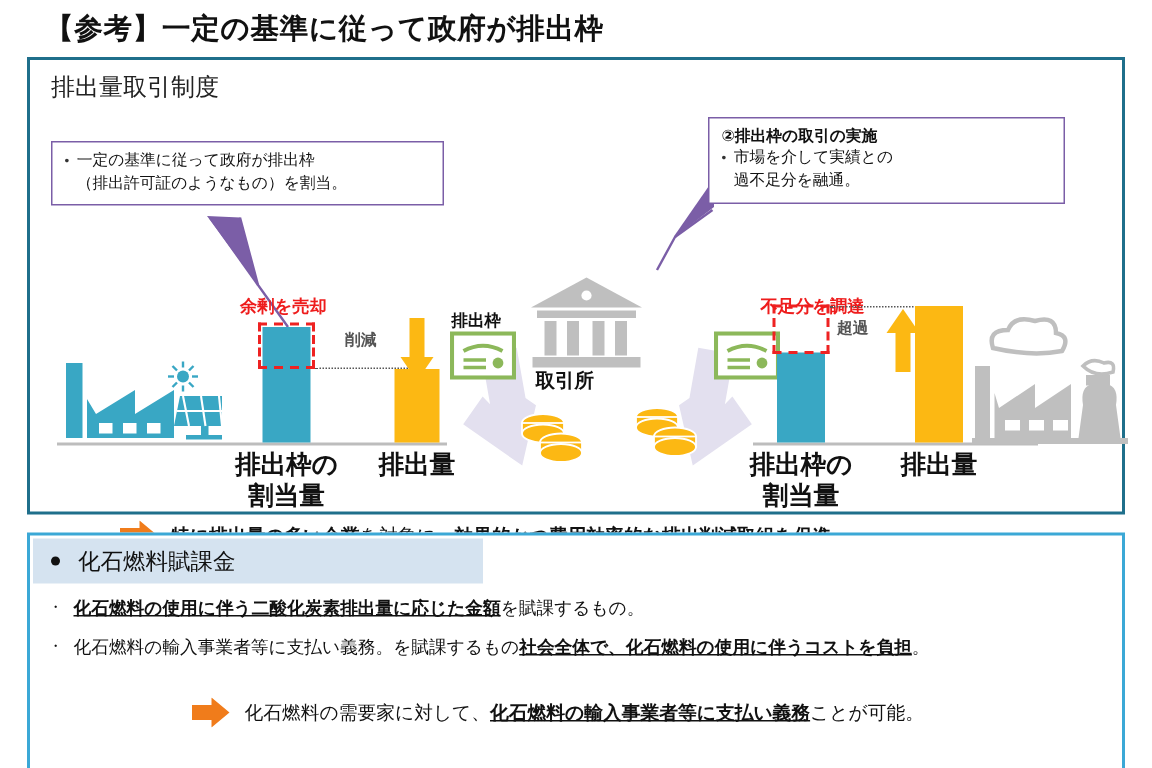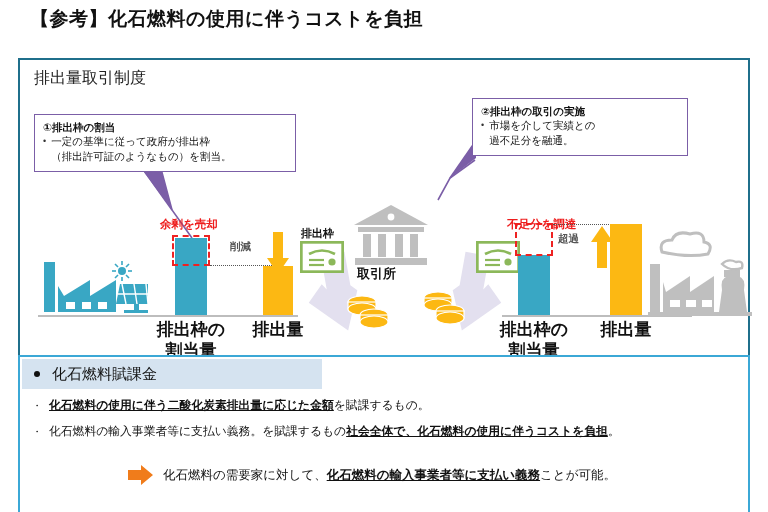--- a/index.html
+++ b/index.html
@@ -10,21 +10,21 @@
   }
   #page-title{
     position:absolute;left:30px;top:6px;
     font-size:19px;font-weight:bold;letter-spacing:.5px;color:#111;
     white-space:nowrap;
   }
 
   
   #ets-panel{
     position:absolute;left:18px;top:38px;width:732px;height:305px;
-    border:2px solid #1f6f8b;background:#ffffff;box-sizing:border-box;margin-top:20px;
+    border:2px solid #1f6f8b;background:#ffffff;box-sizing:border-box;
   }
   #ets-panel-title{
     position:absolute;left:14px;top:8px;font-size:16px;color:#222;
   }
 
   .callout{
     position:absolute;border:1.6px solid #7b5ea7;background:#fff;
     box-sizing:border-box;padding:5px 8px 6px 8px;
   }
   .callout .ctitle{font-size:10.5px;font-weight:bold;color:#111;line-height:1.35;}
@@ -84,47 +84,46 @@
     position:absolute;left:108px;top:108px;display:flex;align-items:center;gap:9px;
     font-size:12.5px;color:#111;
   }
   #levy-concl .u{text-decoration:underline;font-weight:bold;}
 
   .arrow-orange{flex:0 0 auto;}
 </style>
 </head>
 <body>
 
-<div id="page-title">【参考】化石燃料の使用に伴うコストを負担</div>
+<div id="page-title">【参考】一定の基準に従って政府が排出枠</div>
 
 <div id="ets-panel">
 
   <div id="ets-panel-title">排出量取引制度</div>
 
   <svg class="leader" style="left:0;top:0;width:732px;height:305px;">
 
     <path d="M 140 105 L 152 150 L 172 178" stroke="#7b5ea7" stroke-width="1.6" fill="none"></path>
     <path d="M 120 105 L 152 150" stroke="#7b5ea7" stroke-width="1.6" fill="none"></path>
     <path d="M 152 150 L 140 105 L 118 104 Z" fill="#7b5ea7"></path>
 
     <path d="M 455 100 L 430 118 L 418 140" stroke="#7b5ea7" stroke-width="1.6" fill="none"></path>
     <path d="M 455 82 L 430 118" stroke="#7b5ea7" stroke-width="1.6" fill="none"></path>
     <path d="M 430 118 L 456 98 L 456 80 Z" fill="#7b5ea7"></path>
   </svg>
 
   <div class="callout" id="callout-allocation" style="left:14px;top:54px;width:262px;">
-    <div class="ctitle">①排出枠の割当</div>
     <div class="crow">
       <span class="cbullet">•</span>
       <span class="ctext">一定の基準に従って政府が排出枠
 （排出許可証のようなもの）を割当。</span>
     </div>
   </div>
 
-  <div class="callout" id="callout-trading" style="left:452px;top:38px;width:216px;">
+  <div class="callout" id="callout-trading" style="left:452px;top:38px;width:238px;">
     <div class="ctitle">②排出枠の取引の実施</div>
     <div class="crow">
       <span class="cbullet">•</span>
       <span class="ctext">市場を介して実績との
 過不足分を融通。</span>
     </div>
   </div>
 
   <svg style="position:absolute;left:18px;top:196px;width:110px;height:60px;">
     <g fill="#39a7c4">

